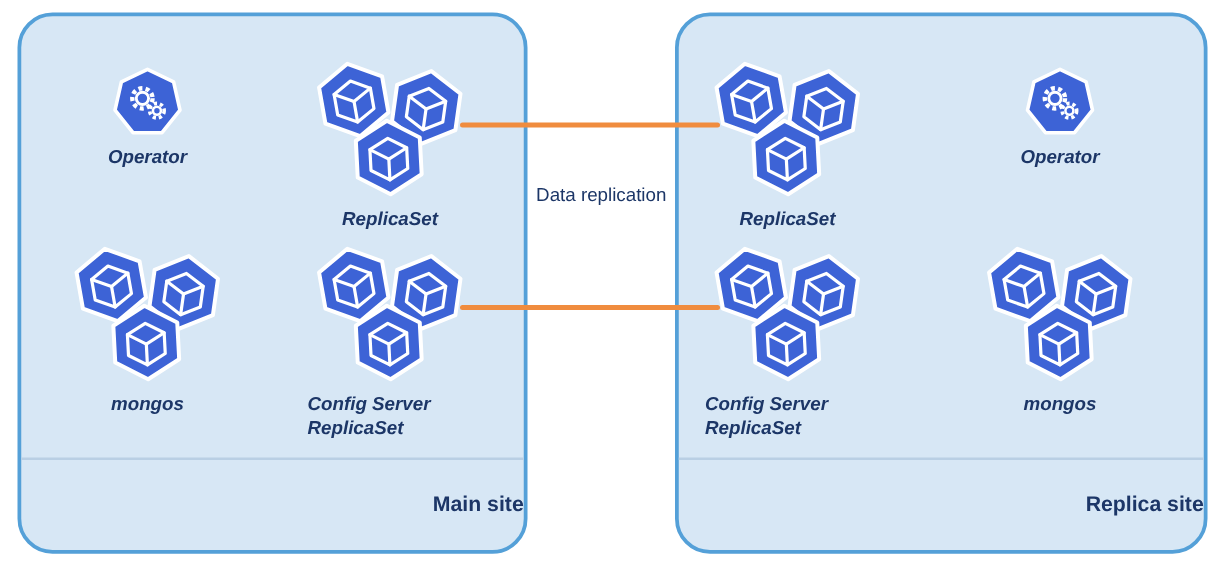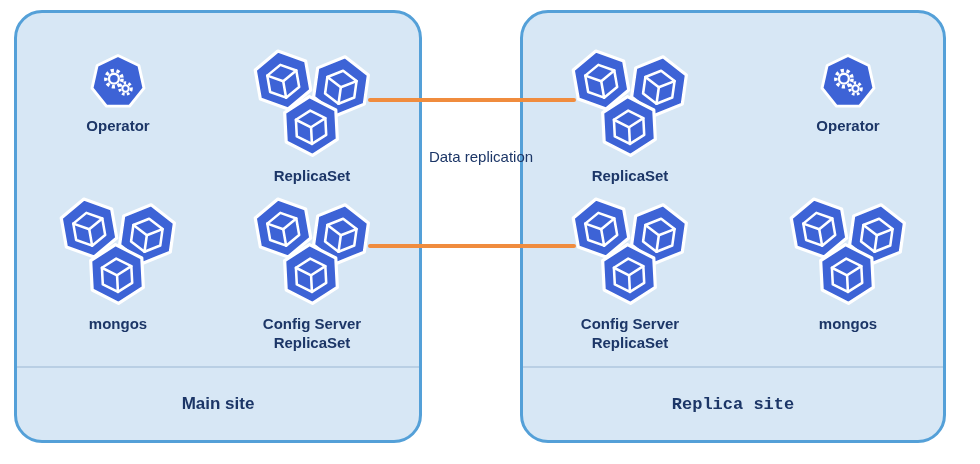--- a/index.html
+++ b/index.html
@@ -7,30 +7,30 @@
 
   .site-box{
     position:absolute;top:10px;height:433px;box-sizing:border-box;
     background:var(--box-fill,#d7e7f5);
     border:3px solid var(--box-border,#54a0d8);
     border-radius:28px;z-index:0;
   }
   .site-footer{
     position:absolute;left:0;right:0;bottom:0;height:72px;
     border-top:2px solid var(--divider,#b9cfe4);
-    display:flex;align-items:center;justify-content:center;
+    display:flex;align-items:center;justify-content:flex-end;
   }
   .site-title{
     font-size:17px;font-weight:bold;color:var(--text-navy,#1c3667);
   }
 
   .node{position:absolute;width:150px;display:flex;flex-direction:column;align-items:center;gap:7px;z-index:2;}
   .node-label{
     font-size:15px;font-weight:bold;color:var(--text-navy,#1c3667);
-    text-align:center;line-height:1.25;max-width:132px;
+    line-height:1.25;max-width:132px;font-style:italic;
   }
 
   .operator-icon{width:58px;height:58px;}
   .cluster{position:relative;width:126px;height:112px;}
   .pod{position:absolute;width:64px;height:64px;}
   .pod-a{left:2px;top:0;transform:rotate(-10deg);}
   .pod-b{left:60px;top:6px;transform:rotate(8deg);}
   .pod-c{left:30px;top:46px;transform:rotate(-3deg);}
 
   .conn-line{
@@ -69,21 +69,21 @@
 </svg>
 
 <div class="stage">
 
   <div class="site-box" style="left:14px;width:408px;">
     <div class="site-footer">
       <div class="site-title">Main site</div>
     </div>
   </div>
 
-  <div class="site-box" style="left:520px;width:426px;font-family:Liberation Mono, monospace;">
+  <div class="site-box" style="left:540px;width:426px;">
     <div class="site-footer">
       <div class="site-title">Replica site</div>
     </div>
   </div>
 
   <div class="conn-line" style="left:368px;top:98px;width:208px;"></div>
   <div class="conn-line" style="left:368px;top:244px;width:208px;"></div>
   <div class="conn-label">Data replication</div>
 
   <div class="node" style="left:43px;top:52px;">

